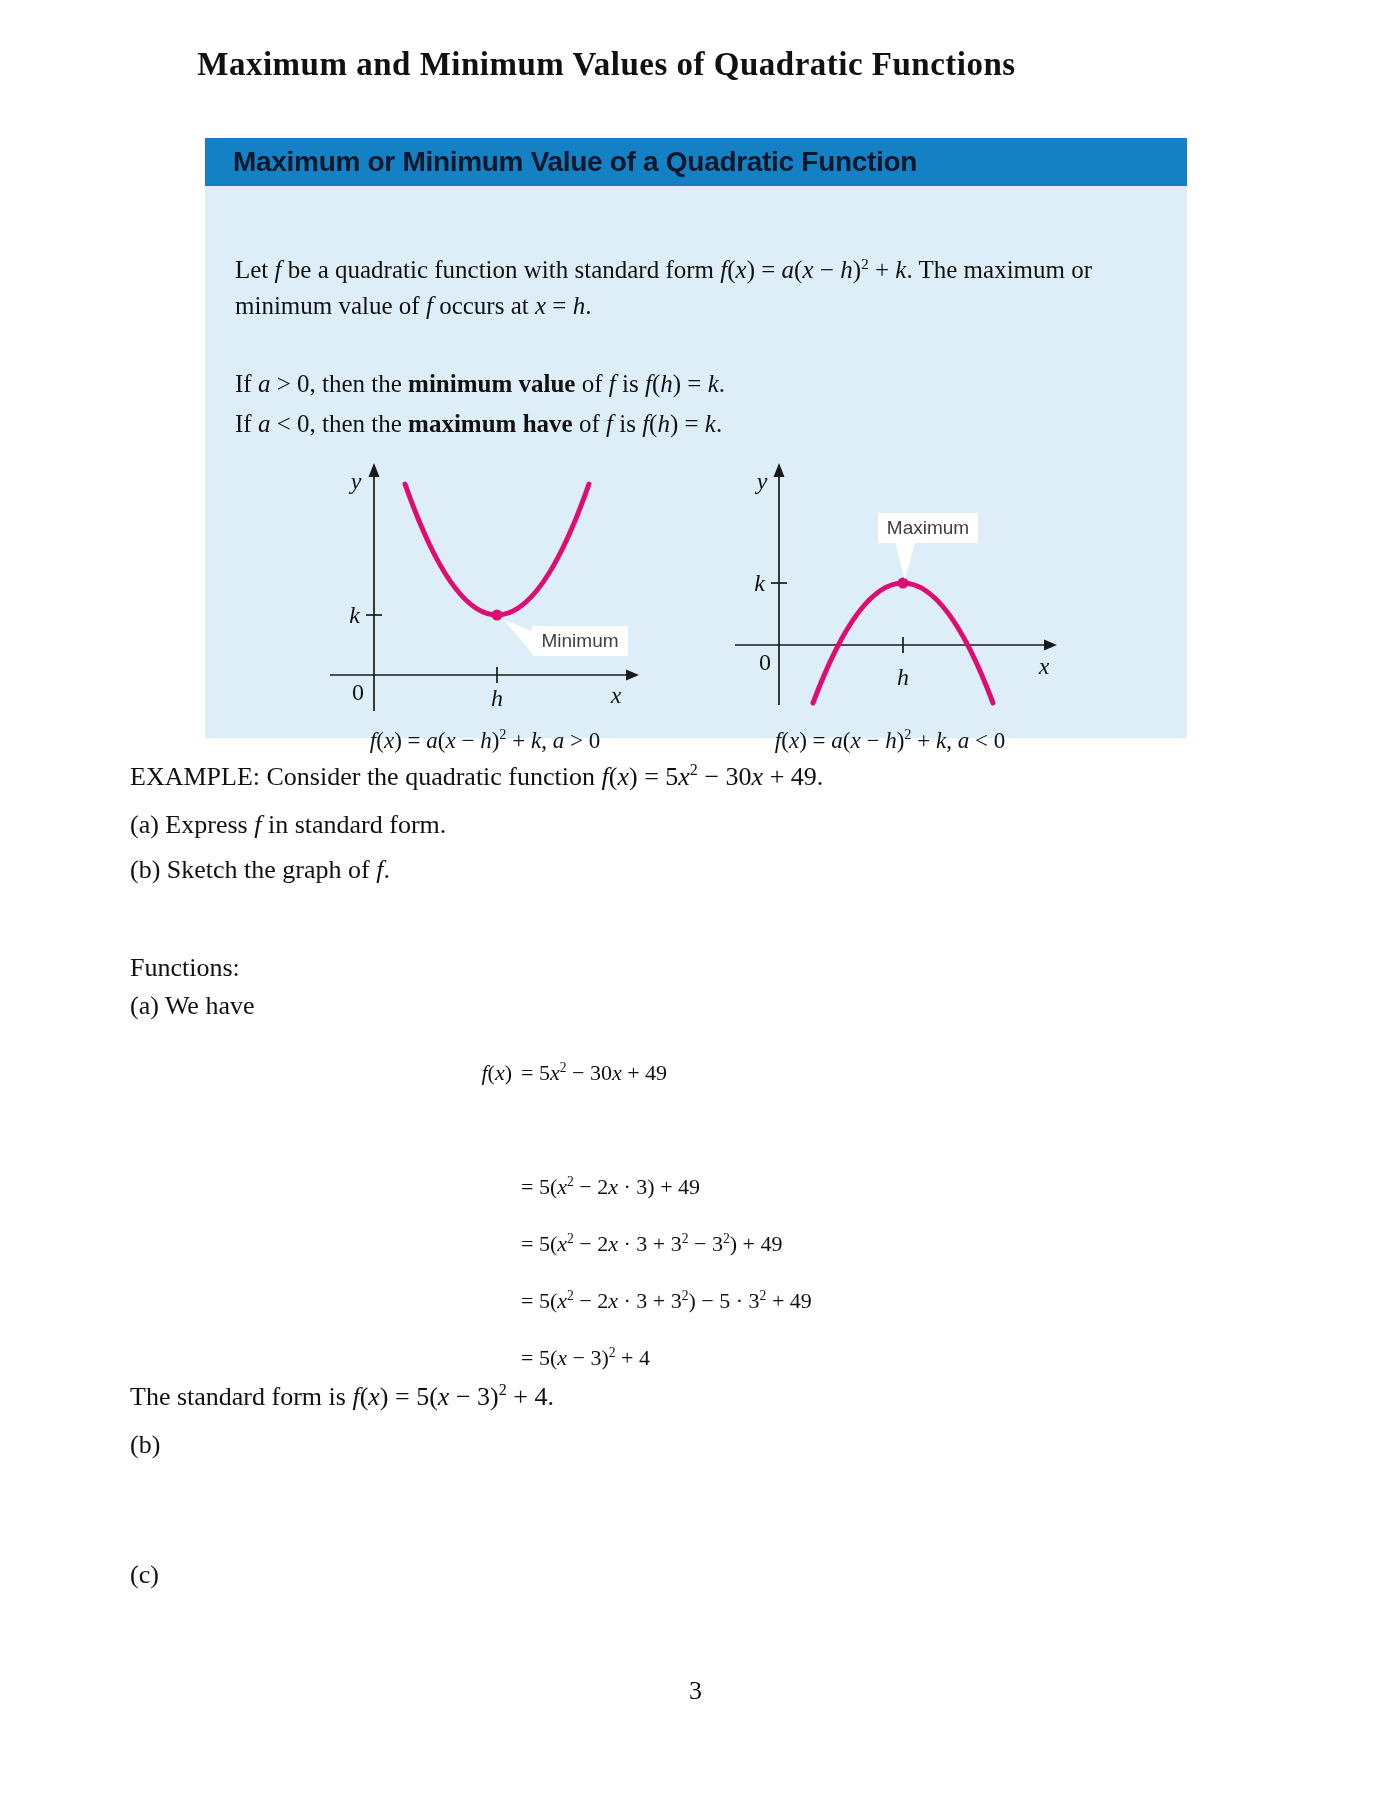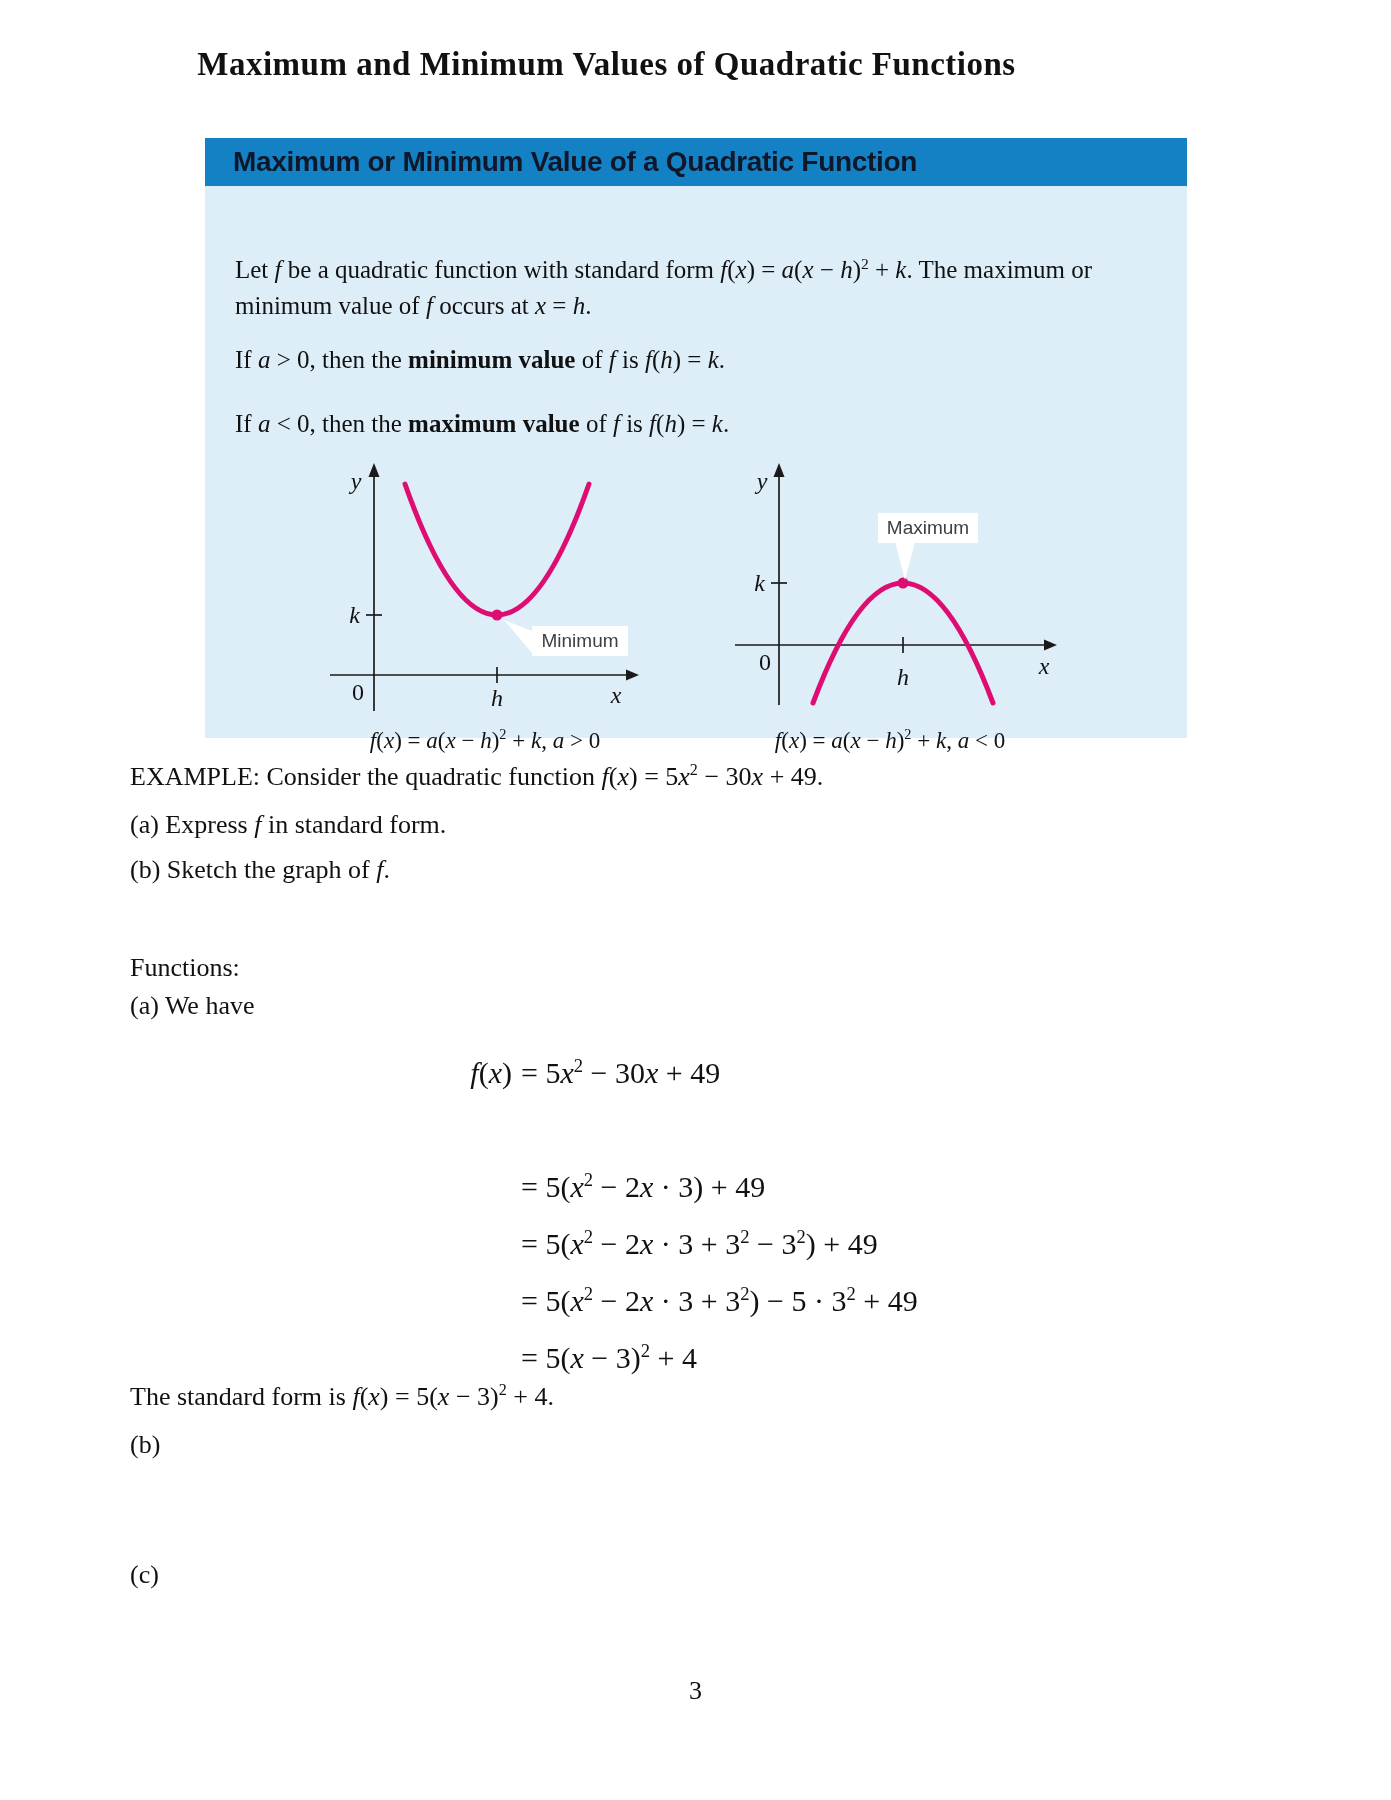--- a/index.html
+++ b/index.html
@@ -32,21 +32,21 @@
     background:var(--header-bg);color:#0f172a;
     font-family:"Liberation Sans",sans-serif;font-weight:bold;font-size:28px;
     line-height:48px;padding-left:28px;box-sizing:border-box;letter-spacing:-0.3px;
   }
   .qbox-body{
     position:absolute;left:0;top:48px;width:982px;height:552px;
     background:var(--panel-bg);
   }
   .qbox-text{position:absolute;font-size:25px;line-height:36px;color:var(--text);}
   .qbox-intro{left:30px;top:66px;width:880px;white-space:normal;}
-  .qbox-min{left:30px;top:156px;}
+  .qbox-min{left:30px;top:180px;}
   .qbox-max{left:30px;top:220px;}
 
   
   .graph-svg{position:absolute;}
   .g-left{left:115px;top:267px;}   
   .g-right{left:515px;top:267px;}  
   .axis{stroke:#1a1a1a;stroke-width:1.7;fill:none;}
   .tick{stroke:#1a1a1a;stroke-width:1.7;}
   .arrowhead{fill:#1a1a1a;stroke:none;}
   .curve{stroke:var(--curve);stroke-width:5;fill:none;stroke-linecap:round;}
@@ -65,41 +65,41 @@
   .example-heading{top:762px;}
   .part-a{top:810px;}
   .part-b{top:855px;}
   .part-c{top:903px;}
   .solution-label{top:953px;}
   .solution-a{top:991px;}
   .standard-form{top:1382px;}
   .ans-b{top:1430px;}
   .ans-c{top:1560px;}
 
-  .equations{position:absolute;left:130px;top:1044px;font-size:30px;}
+  .equations{position:absolute;left:130px;top:1044px;font-size:22px;}
   .eq-row{display:flex;height:57px;line-height:57px;}
   .eq-lhs{width:382px;text-align:right;}
   .eq-rhs{margin-left:9px;}
 
   .page-number{left:0;top:1676px;width:1391px;text-align:center;font-size:26px;}
 </style>
 </head>
 <body>
 
 <div class="page">
 
   <div class="abs doc-title">Maximum and Minimum Values of Quadratic Functions</div>
 
   <div class="qbox">
     <div class="qbox-header">Maximum or Minimum Value of a Quadratic Function</div>
     <div class="qbox-body">
 
       <div class="qbox-text qbox-intro">Let <i>f</i> be a quadratic function with standard form <i>f</i>(<i>x</i>) = <i>a</i>(<i>x</i> − <i>h</i>)<sup>2</sup> + <i>k</i>. The maximum or minimum value of <i>f</i> occurs at <i>x</i> = <i>h</i>.</div>
       <div class="qbox-text qbox-min">If <i>a</i> &gt; 0, then the <b>minimum value</b> of <i>f</i> is <i>f</i>(<i>h</i>) = <i>k</i>.</div>
-      <div class="qbox-text qbox-max">If <i>a</i> &lt; 0, then the <b>maximum value</b> of <i>f</i> is <i>f</i>(<i>h</i>) = <i>k</i>.</div>
+      <div class="qbox-text qbox-max">If <i>a</i> &lt; 0, then the <b>maximum have</b> of <i>f</i> is <i>f</i>(<i>h</i>) = <i>k</i>.</div>
 
       <svg class="graph-svg g-left" width="330" height="270" viewBox="0 0 330 270">
         <line class="axis" x1="54" y1="22" x2="54" y2="258"></line>
         <polygon class="arrowhead" points="54,10 48.5,24 59.5,24"></polygon>
         <line class="axis" x1="10" y1="222" x2="308" y2="222"></line>
         <polygon class="arrowhead" points="319,222 306,216.5 306,227.5"></polygon>
         <line class="tick" x1="46" y1="162" x2="62" y2="162"></line>
         <line class="tick" x1="177" y1="214" x2="177" y2="230"></line>
         <path class="curve" d="M85,31 Q177,293 269,31"></path>
         <circle class="vdot" cx="177" cy="162" r="5.5"></circle>

